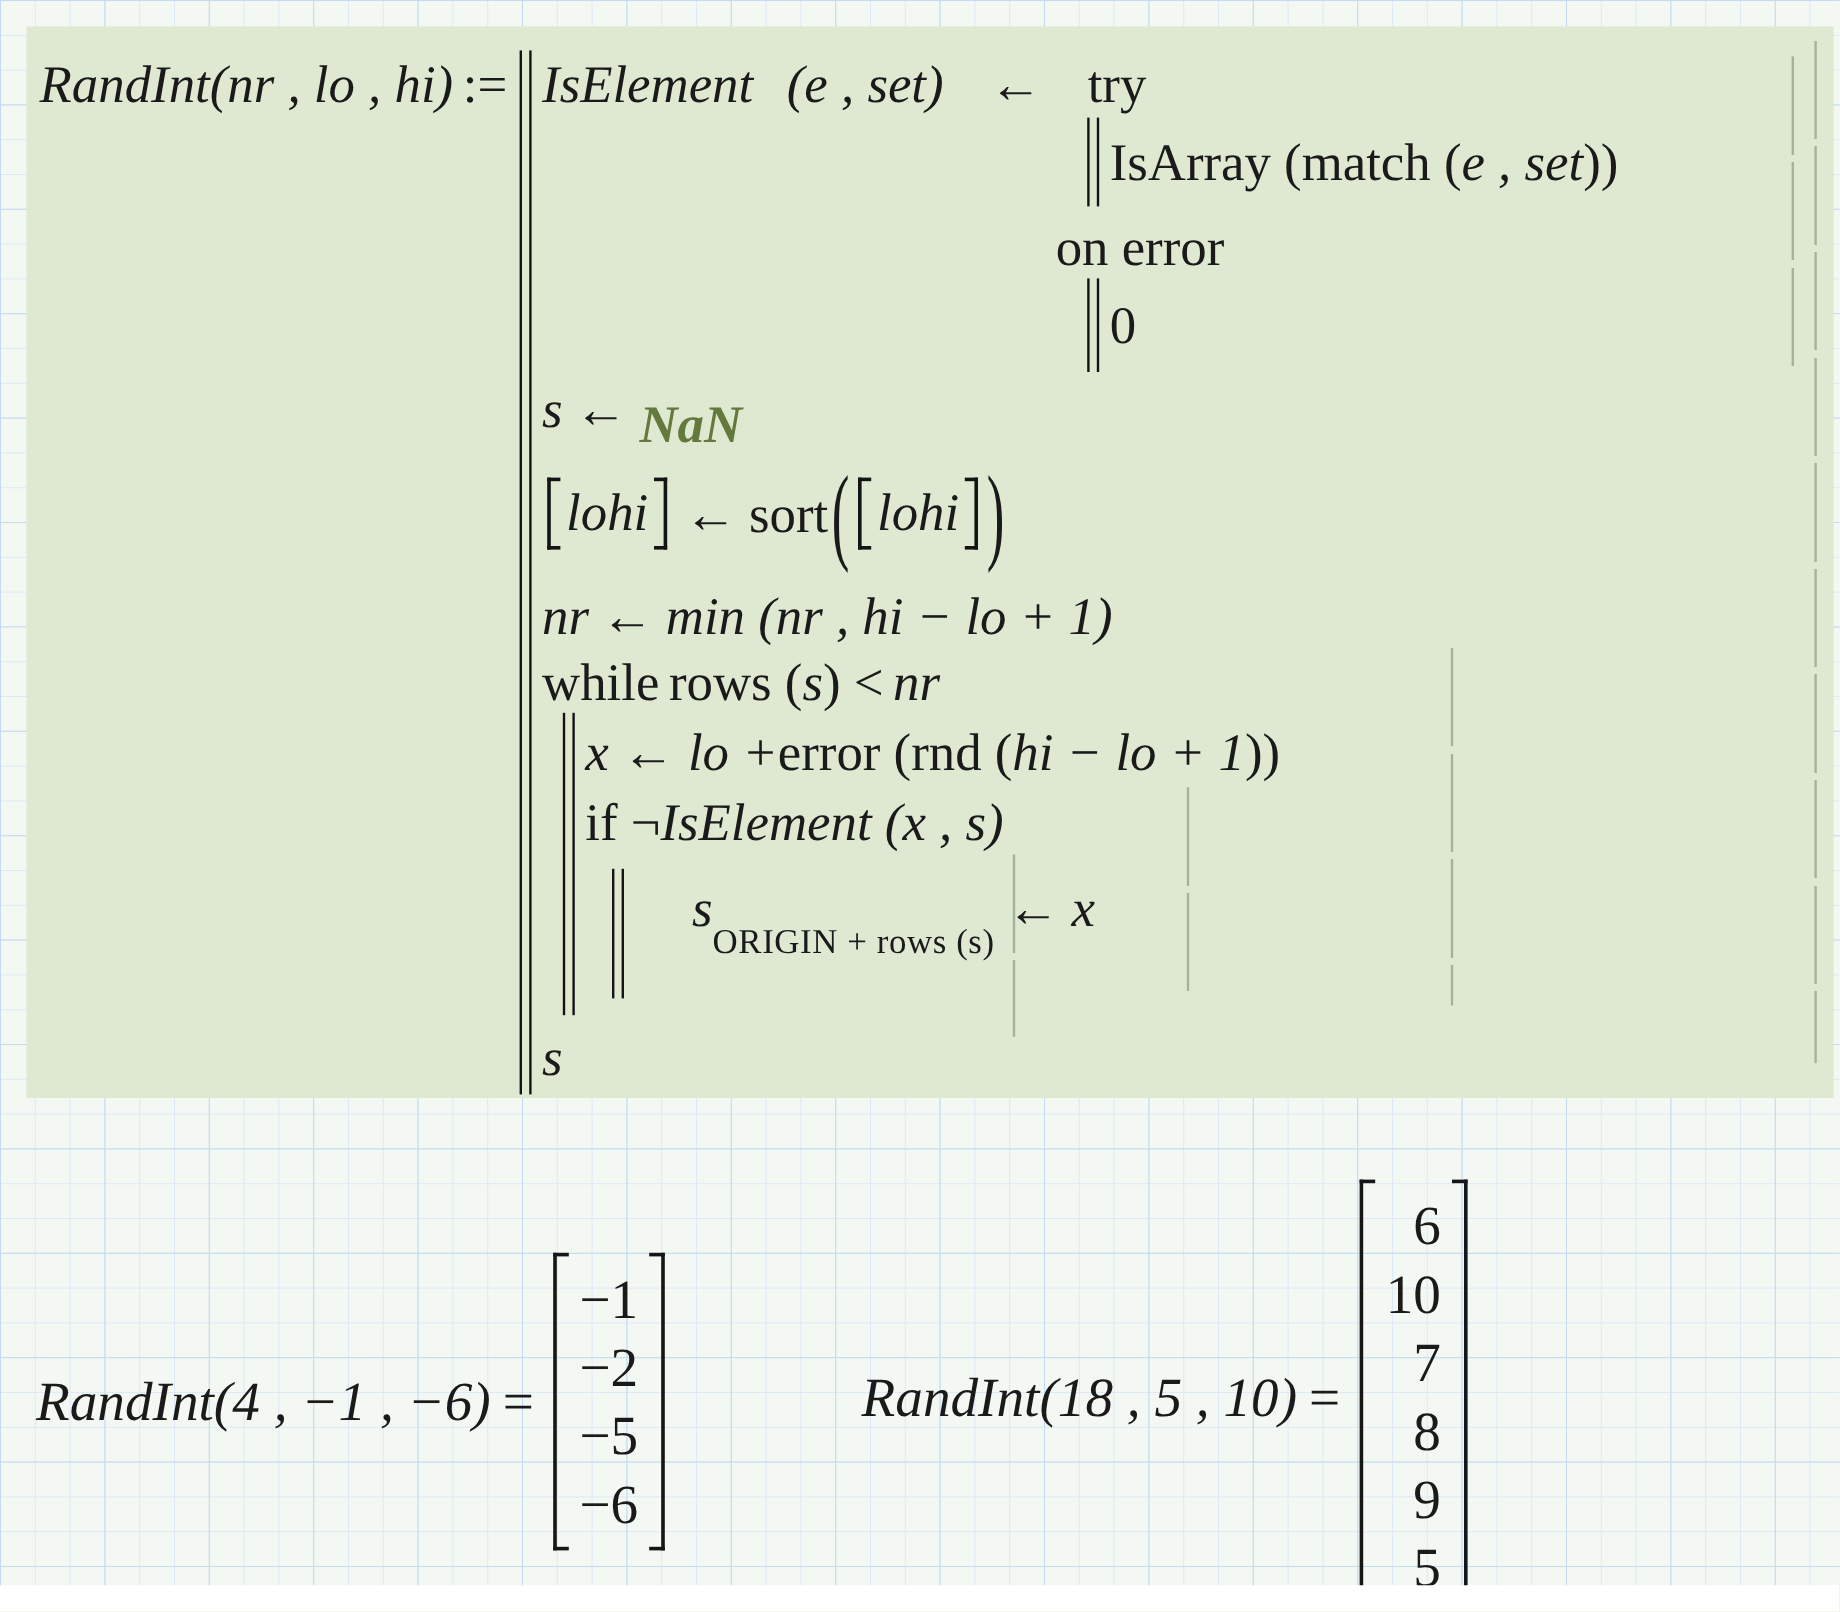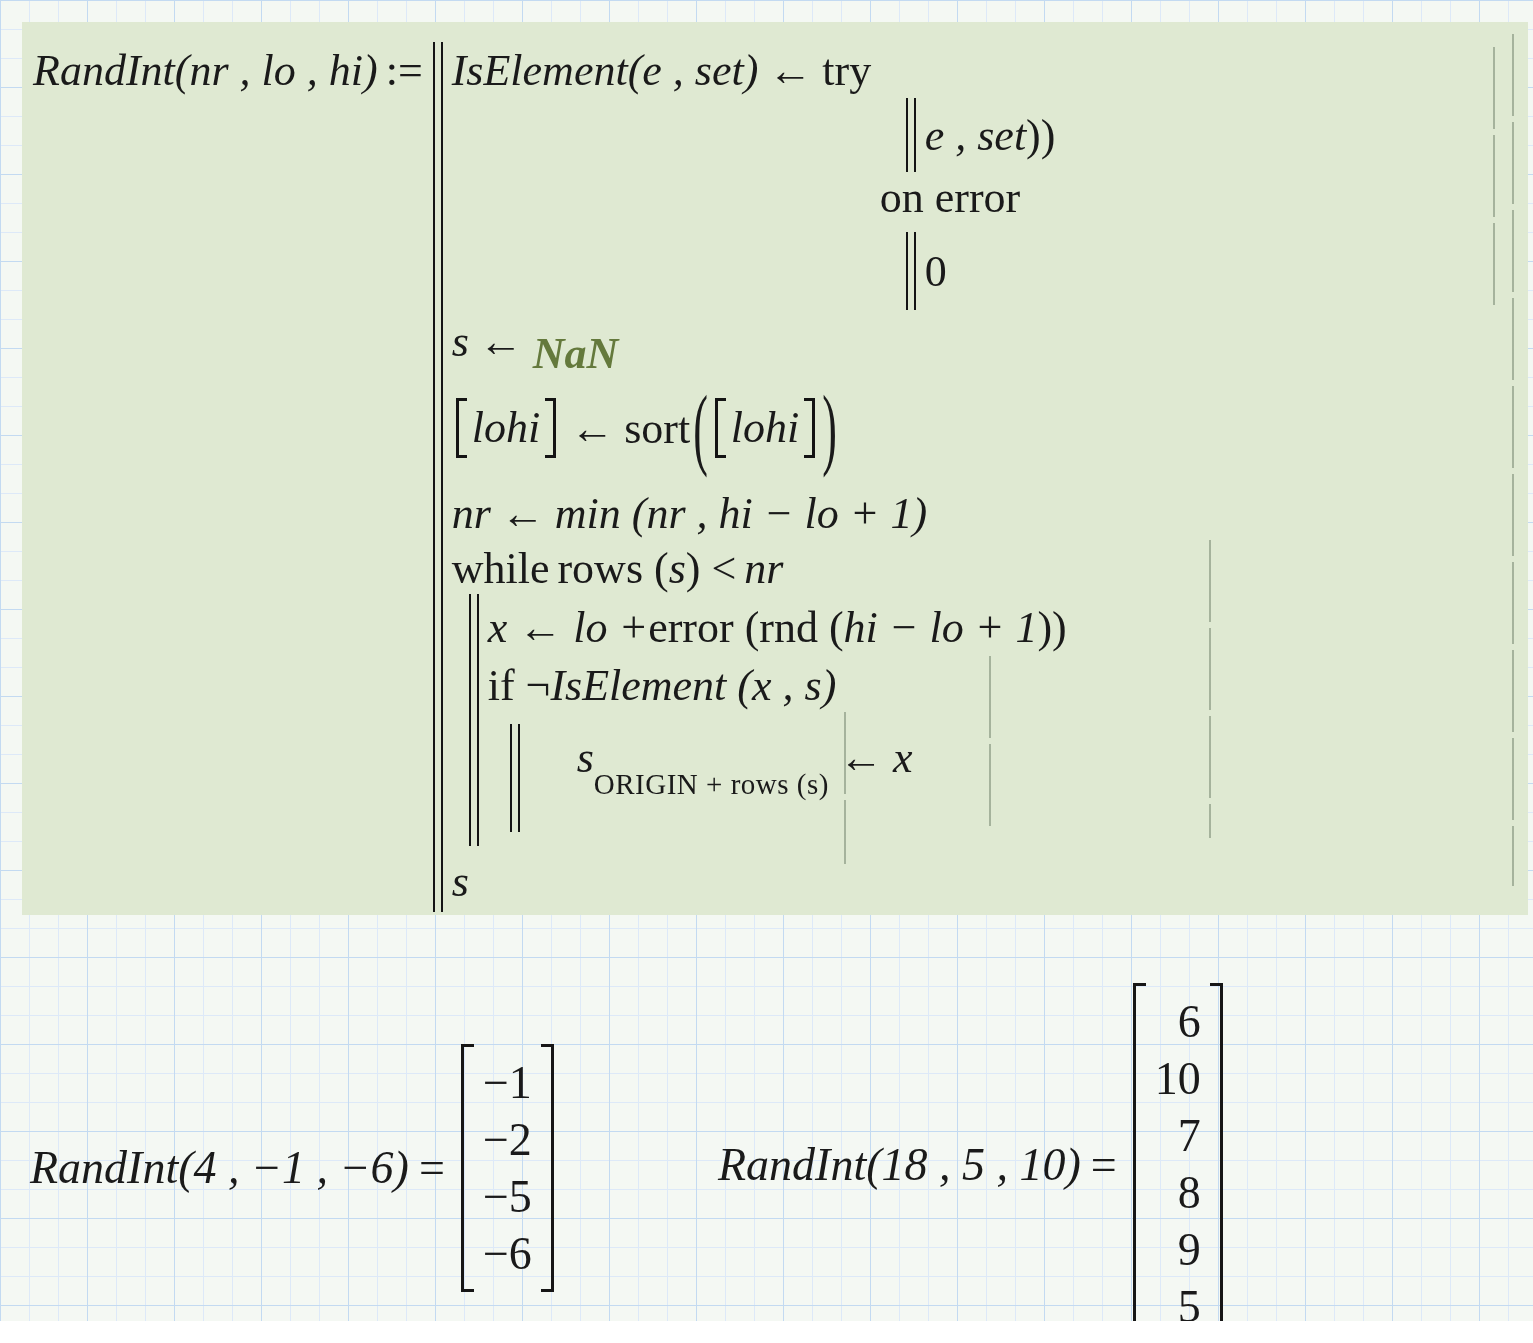--- a/index.html
+++ b/index.html
@@ -26,24 +26,24 @@
   .sp-l{margin-left:8px;}
   
   .pbar{flex:0 0 auto;width:10px;box-sizing:border-box;
         border-left:2.5px solid #141414;border-right:2.5px solid #141414;
         align-self:stretch;margin-right:9px;}
   .prow{display:flex;align-items:center;}
   .pcol{display:flex;flex-direction:column;align-items:flex-start;}
   
   .program{position:absolute;left:33px;top:42px;display:flex;align-items:flex-start;}
   .lhs{line-height:58px;margin-right:10px;}
-  .l1{height:56px;display:flex;align-items:center;}
+  .l1{height:56px;display:flex;align-items:center;gap:28px;}
   .tryblock{margin-left:428px;}
   .try-row1{height:74px;display:flex;align-items:center;margin-left:26px;}
-  .try-row2{height:60px;display:flex;align-items:flex-start;}
+  .try-row2{height:60px;display:flex;align-items:flex-end;}
   .try-row3{height:78px;display:flex;align-items:center;margin-left:26px;}
   .l-nan{height:62px;display:flex;align-items:center;}
   .l-sort{height:112px;display:flex;align-items:center;}
   .l-min{height:58px;display:flex;align-items:center;}
   .l-while{height:52px;display:flex;align-items:center;}
   .whilebody{margin-left:17px;}
   .wb-col{padding-bottom:14px;}
   .l-x{height:66px;display:flex;align-items:center;}
   .l-if{height:64px;display:flex;}
   .ifbody{margin-left:22px;gap:48px;}
@@ -101,20 +101,21 @@
         <div class="l1">
           <span class="it">IsElement</span>
             <span class="it">(e , set)</span>
             <span class="arrow">←</span>
             <span class="up">try</span>
         </div>
 
         <div class="pcol tryblock">
           <div class="try-row1">
             <div class="pbar"></div>
+            <span class="up">IsArray (match (</span>
               <span class="it">e , set</span>
               <span class="up">))</span>
           </div>
           <div class="try-row2">
             <span class="up">on error</span>
           </div>
           <div class="try-row3">
             <div class="pbar"></div>
             <span class="up">0</span>
           </div>

